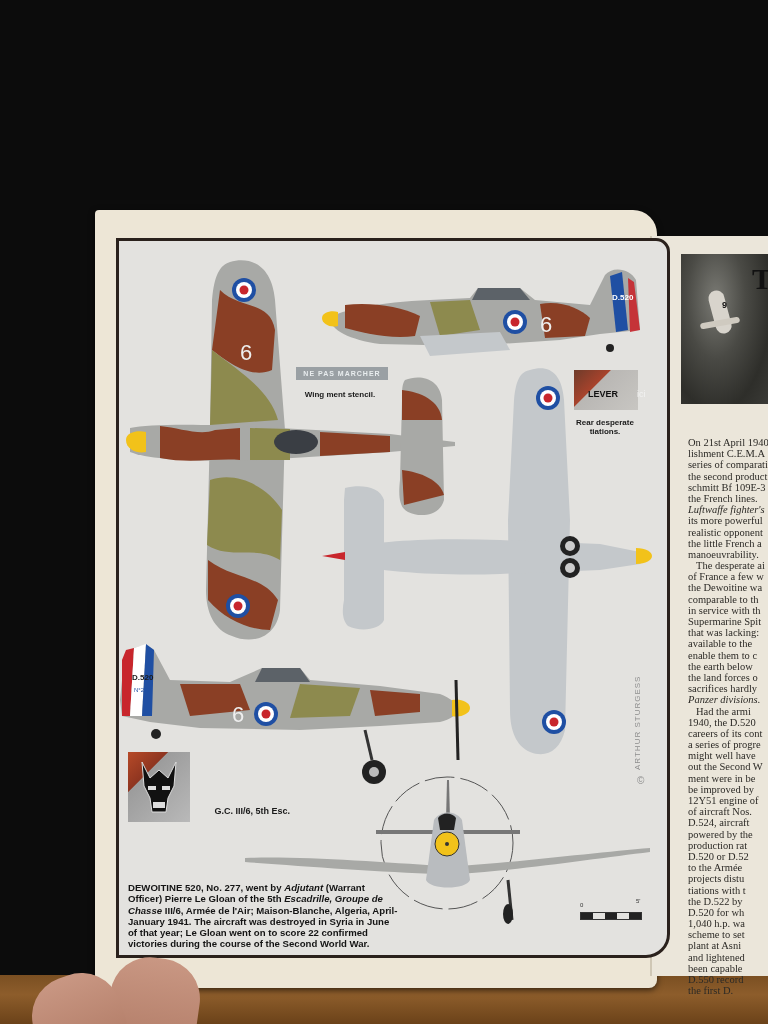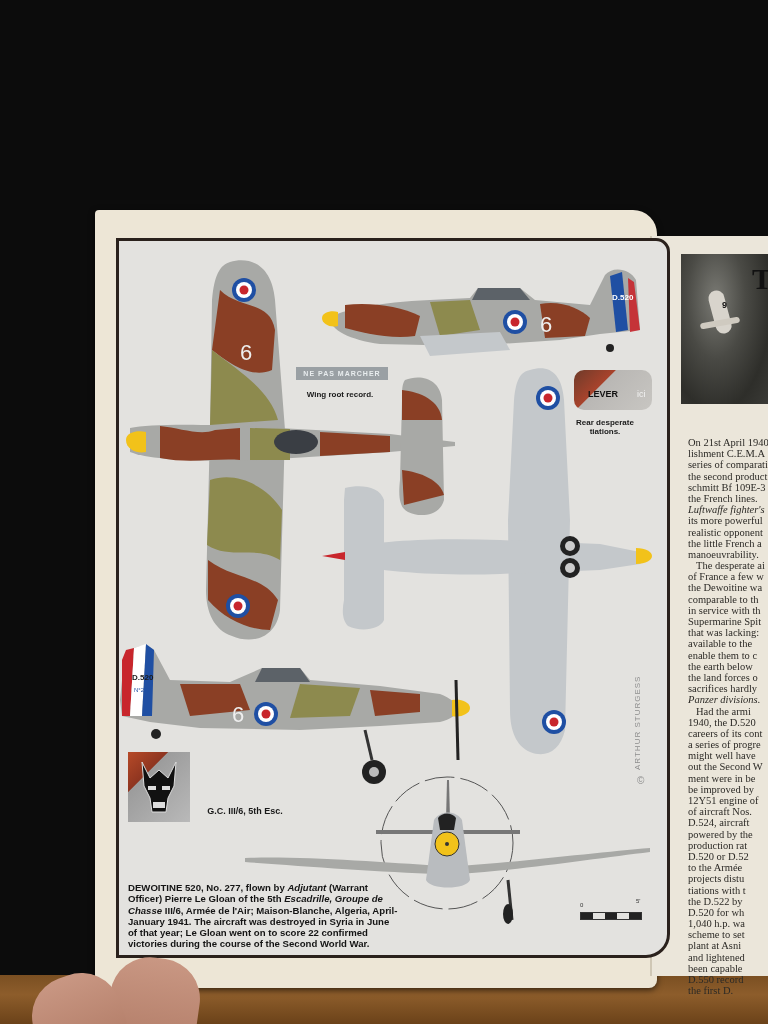--- a/index.html
+++ b/index.html
@@ -55,23 +55,22 @@
   }
   .caption i { font-style: italic; text-align: right; }
   .label-sm { position: absolute; font-size: 8px; font-weight: bold; color: #1a1a1a; text-align: center; }
 
   .stencil-np {
     position: absolute; left: 296px; top: 367px; width: 92px; height: 13px;
     background: #9aa0a4; color: #e8ecee; font-size: 7px; font-weight: bold;
     letter-spacing: 1px; text-align: center; line-height: 13px;
   }
   .stencil-lever {
-    position: absolute; left: 574px; top: 370px; width: 78px; height: 40px;
+    position: absolute; left: 574px; top: 370px; width: 64px; height: 40px;
     background: linear-gradient(135deg, #6e3b2a 0%, #a8432c 35%, #b9b7b4 36%, #c8c6c2 100%);
-    border-radius: 10px;
   }
   .stencil-lever span {
     position: absolute; left: 14px; top: 19px; font-size: 9px; font-weight: bold; color: #111;
   }
   .stencil-lever span.ici { left: 42px; color: #f2f2f2; font-weight: normal; padding-left: 21px; }
 
   .badge {
     position: absolute; left: 128px; top: 752px; width: 62px; height: 70px;
     background: linear-gradient(135deg, #b74a28 0%, #8e3520 30%, #9c9c9c 31%, #b9b9b9 100%);
   }
@@ -248,52 +247,52 @@
     <path d="M434,820 C440,810 456,810 462,820 L470,880 C466,890 430,890 426,880 Z" fill="#b9bcbf"></path>
     <path d="M438,818 C442,812 452,812 456,818 L454,830 L440,830 Z" fill="#222"></path>
     <circle cx="447" cy="844" r="12" fill="#f2c21a" stroke="#333" stroke-width="1"></circle>
     <circle cx="447" cy="844" r="2" fill="#333"></circle>
     <path d="M508,880 L512,920" stroke="#333" stroke-width="3"></path>
     <ellipse cx="508" cy="914" rx="5" ry="10" fill="#222"></ellipse>
   </g>
 </svg>
 
 <div class="stencil-np">NE PAS MARCHER</div>
-<div class="label-sm" style="left:290px;top:390px;width:100px;">Wing root record.</div>
+<div class="label-sm" style="left:290px;top:390px;width:100px;">Wing ment stencil.</div>
 
 <div class="stencil-lever">
   <span>LEVER</span>
   <span class="ici">ici</span>
 </div>
 <div class="label-sm" style="left:570px;top:418px;width:70px;">
   <div>Rear desperate</div>
   <div>tiations.</div>
 </div>
 
 <div class="badge">
   <svg width="62" height="70">
     <path d="M14,10 L22,26 L31,18 L40,26 L48,10 L46,34 L40,46 L38,60 L24,60 L22,46 L16,34 Z" fill="#111" stroke="#ddd" stroke-width="1"></path>
     <rect x="20" y="34" width="8" height="4" fill="#ddd"></rect>
       <rect x="34" y="34" width="8" height="4" fill="#ddd"></rect>
     <rect x="25" y="50" width="12" height="6" fill="#ddd"></rect>
   </svg>
 </div>
-<div class="label-sm" style="left:200px;top:806px;width:90px;font-size:9px;text-align:center;">G.C. III/6, 5th Esc.</div>
+<div class="label-sm" style="left:200px;top:806px;width:90px;font-size:9px;text-align:right;">G.C. III/6, 5th Esc.</div>
 
 <div class="credit">ARTHUR STURGESS</div>
 <div class="copy">©</div>
 
 <div class="scale-num" style="left:580px;top:902px;">0</div>
 <div class="scale-num" style="left:636px;top:898px;">5'</div>
 <div class="scale-bar">
     <i></i>
     <i></i>
     <i></i>
     <i></i>
     <i></i>
   </div>
 
 <div class="caption">
-  <span>DEWOITINE 520, No. 277, flown by </span><i>Adjutant</i><span> (Warrant Officer) Pierre Le Gloan of the 5th </span><i>Escadrille, Groupe de Chasse</i><span> III/6, Armée de l'Air; Maison-Blanche, Algeria, April-January 1941. The aircraft was destroyed in Syria in June of that year; Le Gloan went on to score 22 confirmed victories during the course of the Second World War.</span>
+  <span>DEWOITINE 520, No. 277, went by </span><i>Adjutant</i><span> (Warrant Officer) Pierre Le Gloan of the 5th </span><i>Escadrille, Groupe de Chasse</i><span> III/6, Armée de l'Air; Maison-Blanche, Algeria, April-January 1941. The aircraft was destroyed in Syria in June of that year; Le Gloan went on to score 22 confirmed victories during the course of the Second World War.</span>
 </div>
 
 <div class="finger" style="left:110px;top:958px;width:90px;height:80px;transform:rotate(8deg);"></div>
 <div class="finger" style="left:30px;top:975px;width:90px;height:70px;transform:rotate(-20deg);"></div>
 
 </body></html>

